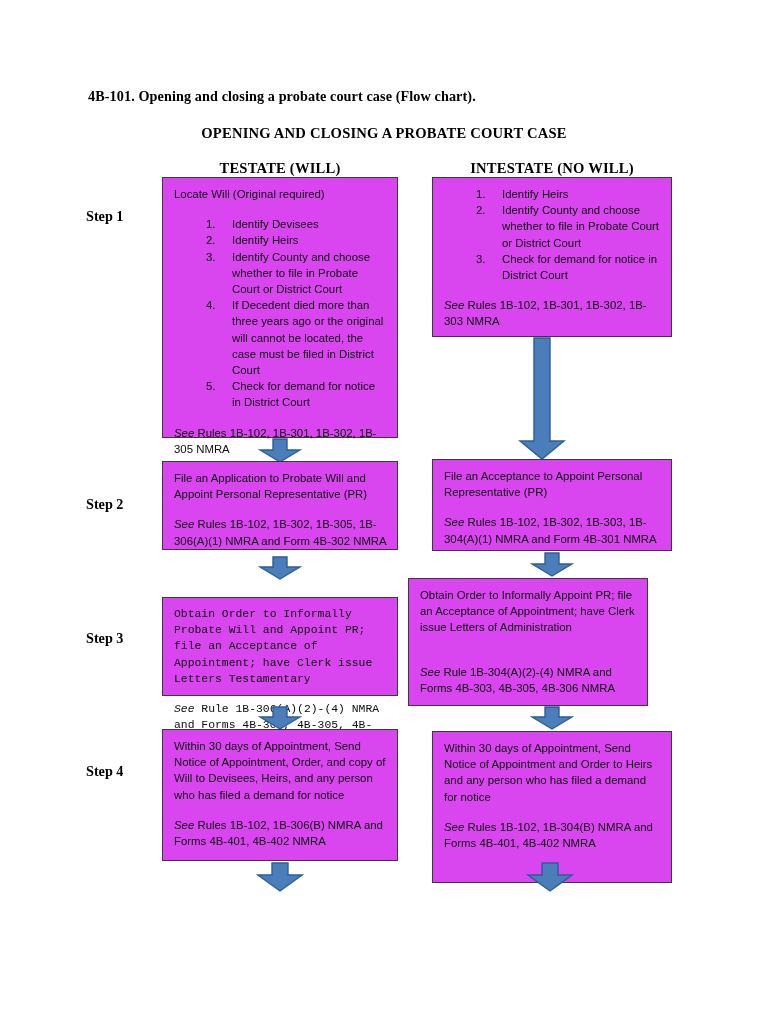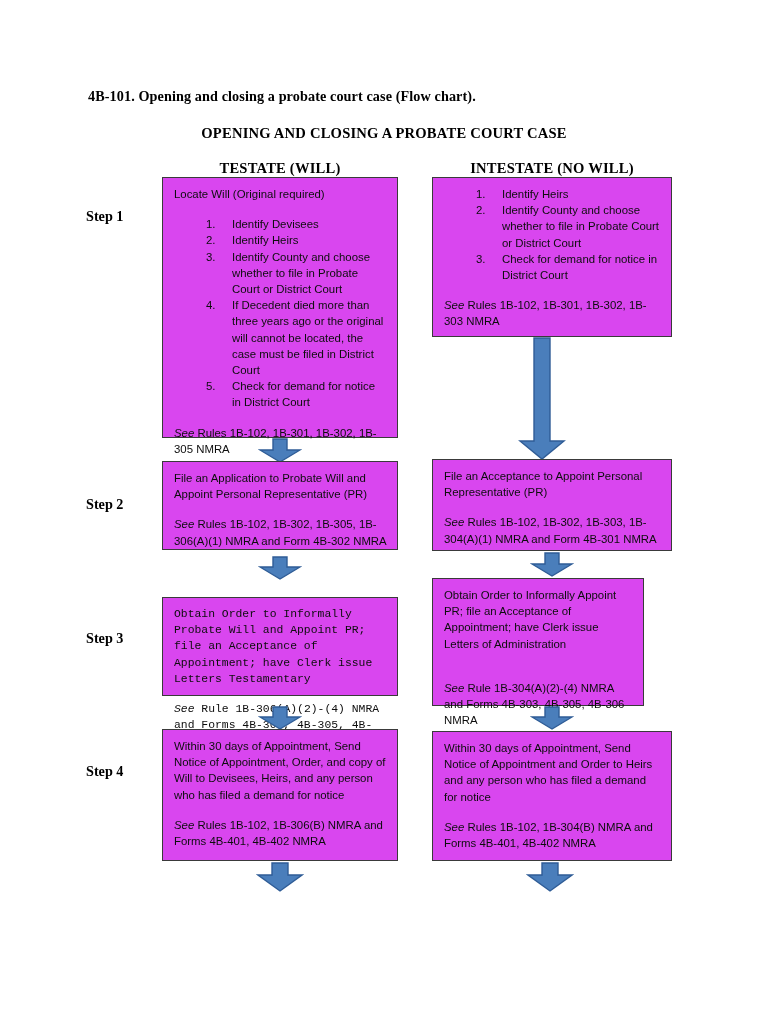--- a/index.html
+++ b/index.html
@@ -195,34 +195,34 @@
   <div class="gap"></div>
   <p class="cite"><span class="see">See</span><span> Rules 1B-102, 1B-302, 1B-303, 1B-304(A)(1) NMRA and Form 4B-301 NMRA</span></p>
 </div>
 
 <div class="arrow" style="left:530px; top:552px;">
   <svg width="44" height="25" viewBox="0 0 44 25">
     <polygon points="15,1 29,1 29,12 42,12 22,24 2,12 15,12" fill="#4A7EBB" stroke="#2F5C96" stroke-width="1.4"></polygon>
   </svg>
 </div>
 
-<div class="flow-box" style="left:432px; top:578px; width:212px; height:128px;">
+<div class="flow-box" style="left:408px; top:578px; width:240px; height:128px;">
   <p>Obtain Order to Informally Appoint PR; file an Acceptance of Appointment; have Clerk issue Letters of Administration</p>
   <div class="gap"></div>
   <div class="gap"></div>
   <p class="cite"><span class="see">See</span><span> Rule 1B-304(A)(2)-(4) NMRA and Forms 4B-303, 4B-305, 4B-306 NMRA</span></p>
 </div>
 
 <div class="arrow" style="left:530px; top:706px;">
   <svg width="44" height="24" viewBox="0 0 44 24">
     <polygon points="15,1 29,1 29,11 42,11 22,23 2,11 15,11" fill="#4A7EBB" stroke="#2F5C96" stroke-width="1.4"></polygon>
   </svg>
 </div>
 
-<div class="flow-box" style="left:432px; top:731px; width:240px; height:130px;">
+<div class="flow-box" style="left:432px; top:731px; width:240px; height:152px;">
   <p>Within 30 days of Appointment, Send Notice of Appointment and Order to Heirs and any person who has filed a demand for notice</p>
   <div class="gap"></div>
   <p class="cite"><span class="see">See</span><span> Rules 1B-102, 1B-304(B) NMRA and Forms 4B-401, 4B-402 NMRA</span></p>
 </div>
 
 <div class="arrow" style="left:526px; top:862px;">
   <svg width="48" height="30" viewBox="0 0 48 30">
     <polygon points="16,1 32,1 32,13 46,13 24,29 2,13 16,13" fill="#4A7EBB" stroke="#2F5C96" stroke-width="1.4"></polygon>
   </svg>
 </div>

